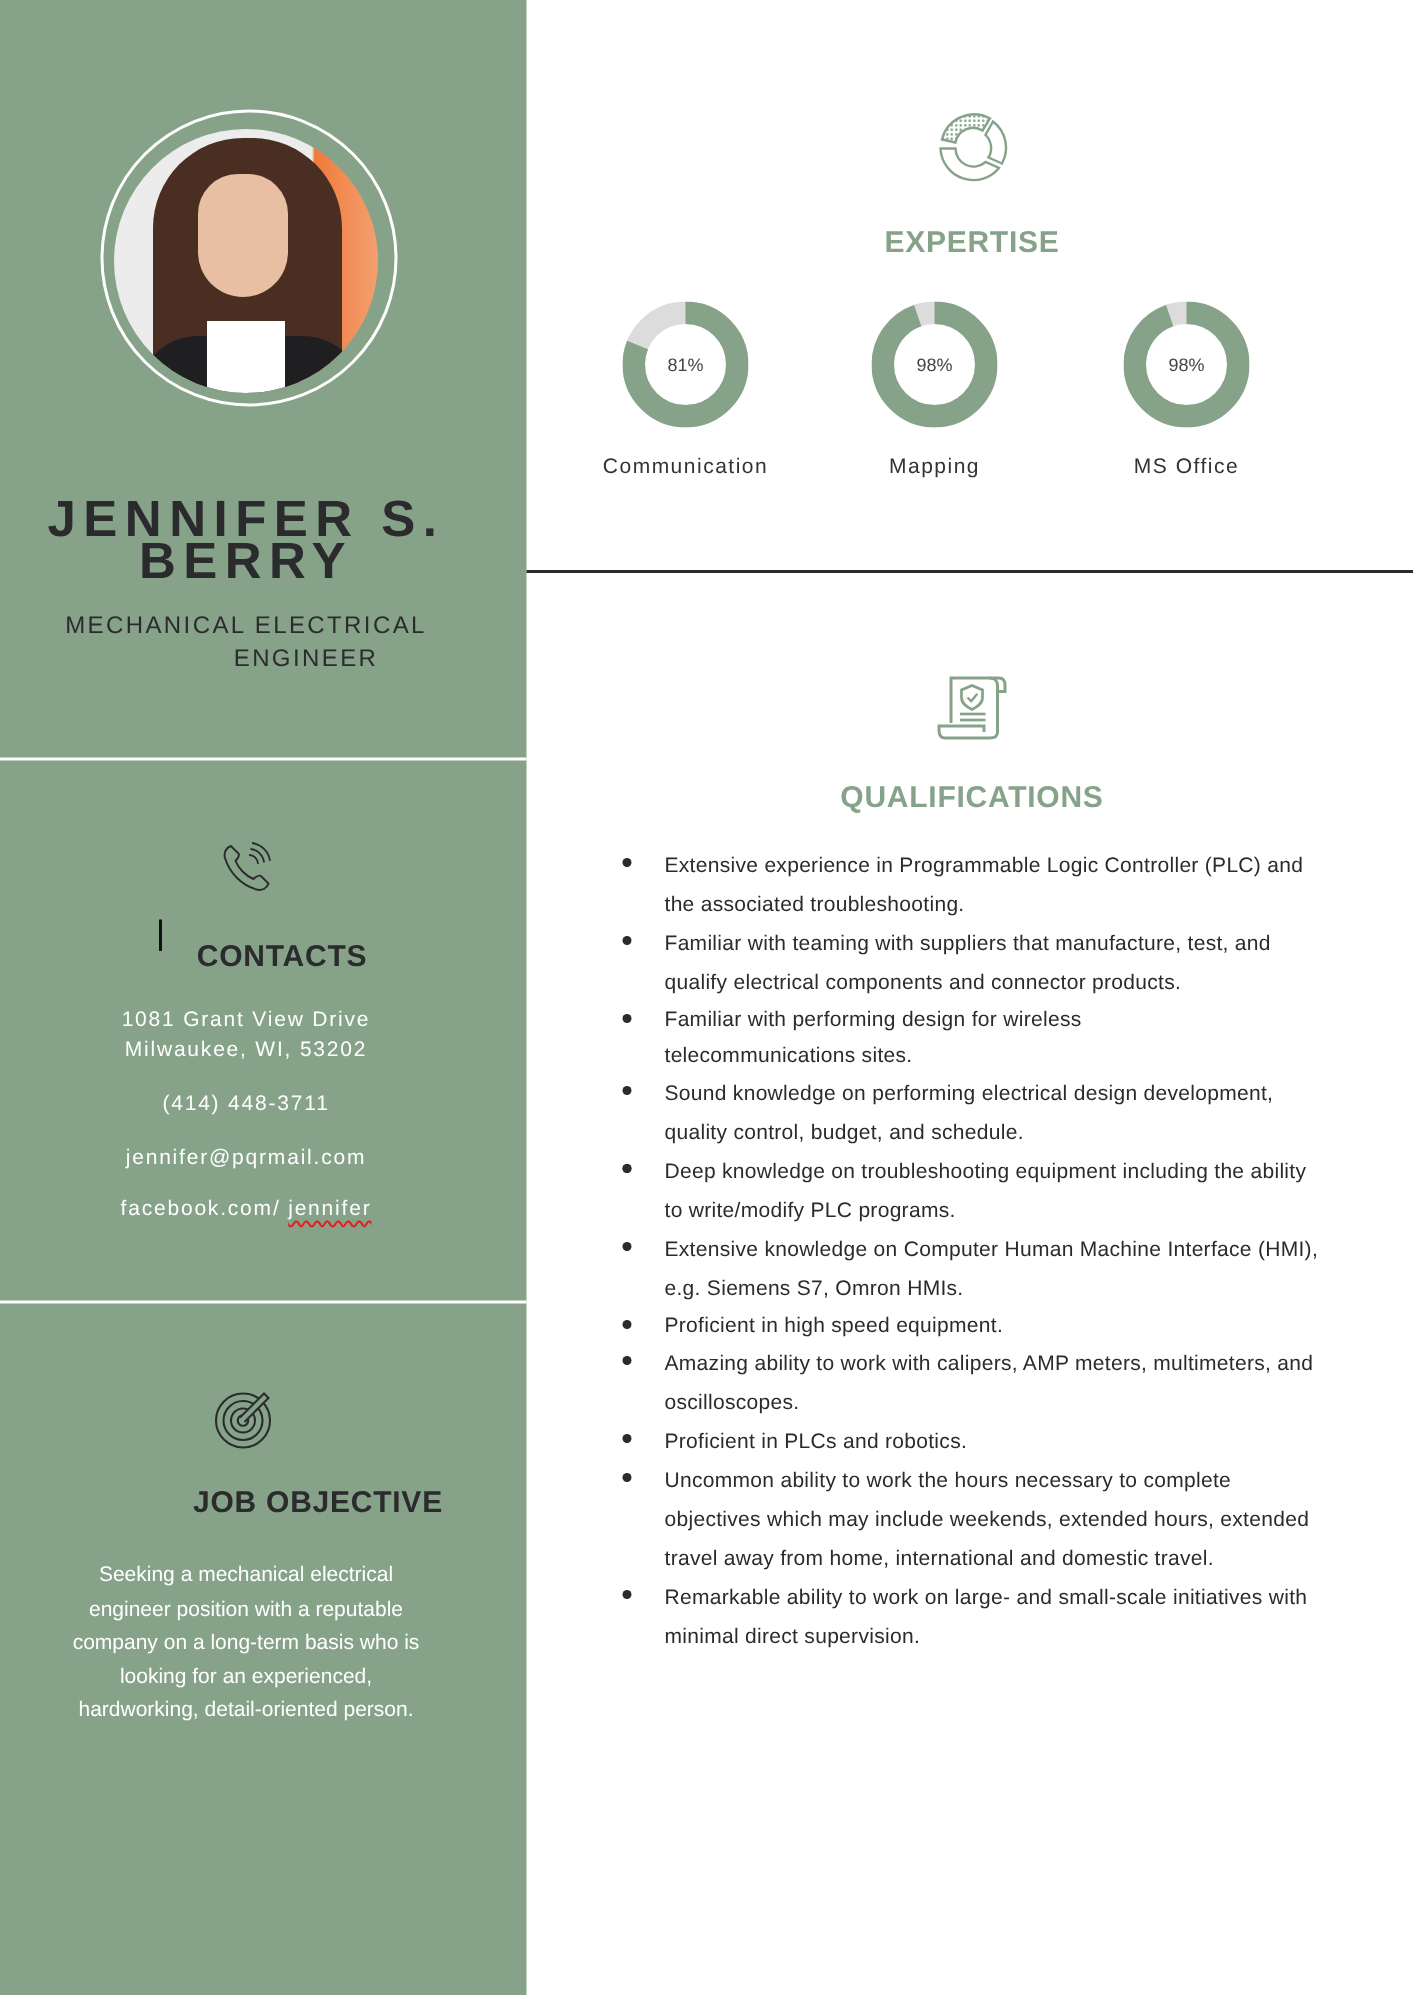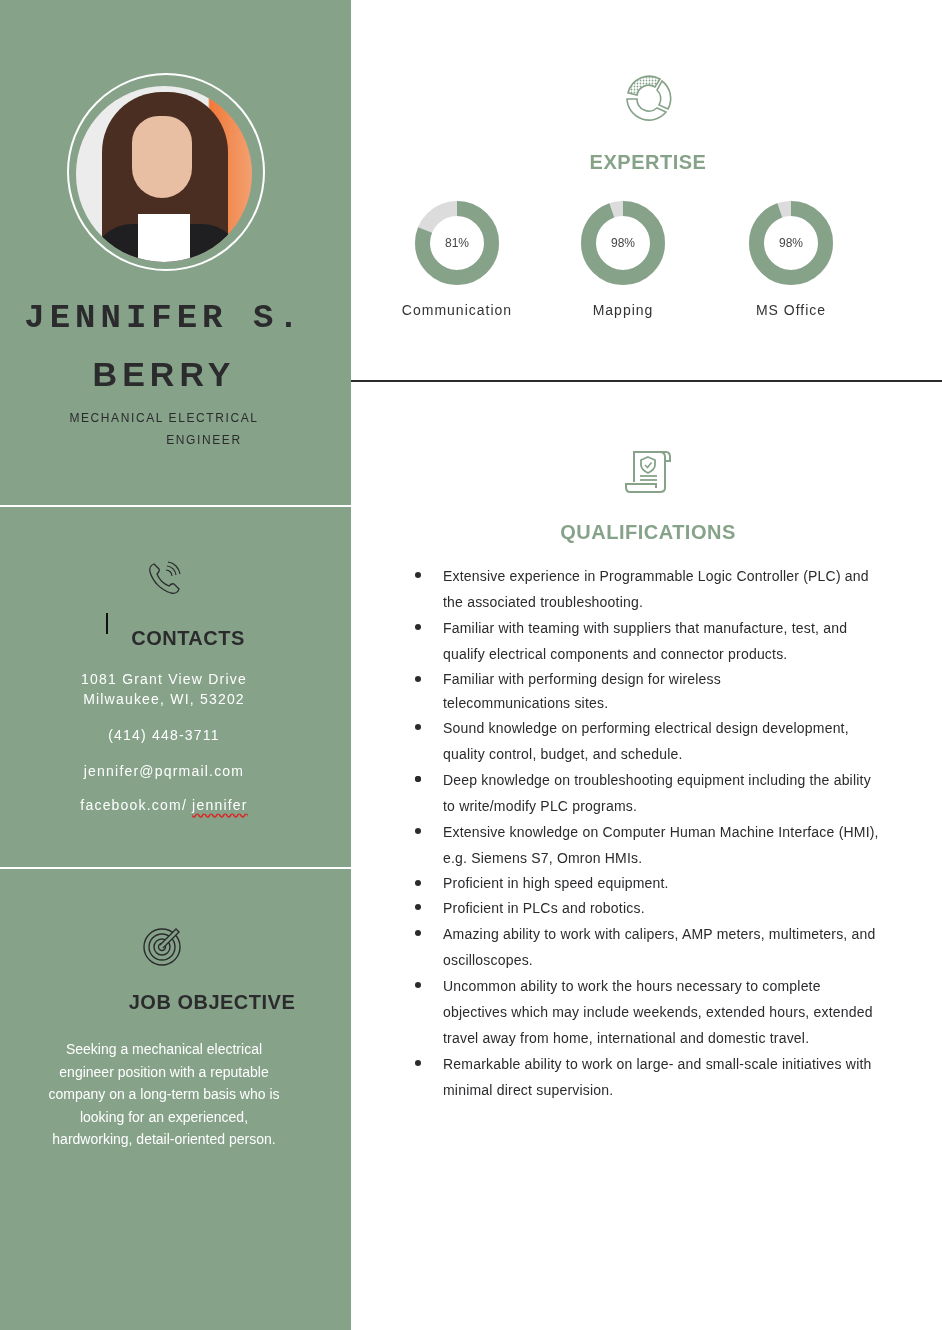--- a/index.html
+++ b/index.html
@@ -7,21 +7,21 @@
   .sidebar { position: absolute; left: 0; top: 0; width: 351px; height: 1330px; background: #86a38a; }
   .divider-white { position: absolute; left: 0; width: 351px; height: 2px; background: #ffffff; }
   .photo-ring { position: absolute; left: 67px; top: 73px; width: 194px; height: 194px; border: 2px solid #ffffff; border-radius: 50%; }
   .photo { position: absolute; left: 76px; top: 86px; width: 176px; height: 176px; border-radius: 50%; overflow: hidden;
     background: linear-gradient(90deg, #ececec 0%, #ececec 75%, #f07a3a 76%, #f3a070 100%); }
   .photo .hair { position: absolute; left: 26px; top: 6px; width: 126px; height: 170px; border-radius: 60px 60px 20px 20px; background: #4a2e22; }
   .photo .face { position: absolute; left: 56px; top: 30px; width: 60px; height: 82px; border-radius: 30px 30px 34px 34px; background: #e9bfa3; }
   .photo .blazer { position: absolute; left: 16px; top: 138px; width: 150px; height: 60px; background: #1f1f22; border-radius: 40px 40px 0 0; }
   .photo .shirt { position: absolute; left: 62px; top: 128px; width: 52px; height: 60px; background: #ffffff; }
   .name { position: absolute; left: 0; width: 328px; text-align: center; font-weight: bold; font-size: 34px; letter-spacing: 5px; color: #2b2b2e; line-height: 46px; }
-  .role { position: absolute; left: 0; width: 328px; text-align: center; font-size: 12px; letter-spacing: 1.6px; color: #2b2b2e; line-height: 22px; }
+  .role { position: absolute; left: 0; width: 328px; text-align: center; font-size: 16px; letter-spacing: 1.6px; color: #2b2b2e; line-height: 22px; }
   .side-heading { position: absolute; left: 0; width: 328px; text-align: center; font-weight: bold; font-size: 20px; color: #2b2b2e; letter-spacing: 0.5px; }
   .contact-line { position: absolute; left: 0; width: 328px; text-align: center; font-size: 14px; letter-spacing: 1.2px; color: #ffffff; line-height: 20px; }
   .squiggle { text-decoration: underline wavy #e02020; text-underline-offset: 3px; }
   .cursor { position: absolute; left: 106px; top: 613px; width: 2px; height: 21px; background: #111; }
   .objective { position: absolute; left: 38px; top: 1038px; width: 252px; text-align: center; font-size: 14px; color: #ffffff; line-height: 22.5px; }
   .main-heading { position: absolute; left: 351px; width: 594px; text-align: center; font-weight: bold; font-size: 20px; color: #86a38a; letter-spacing: 0.5px; }
   .hr-black { position: absolute; left: 351px; top: 380px; width: 591px; height: 2px; background: #2b2b2e; }
   .donut-wrap { position: absolute; top: 201px; width: 140px; text-align: center; }
   .donut { width: 84px; height: 84px; margin: 0 auto; position: relative; }
   .donut svg { display: block; }
@@ -39,21 +39,21 @@
 <div class="sidebar"></div>
 
 <div class="photo-ring"></div>
 <div class="photo">
   <div class="hair"></div>
     <div class="face"></div>
     <div class="blazer"></div>
     <div class="shirt"></div>
 </div>
 
-<div class="name" style="top:295px;font-family:Liberation Mono, monospace;">JENNIFER S.</div>
+<div class="name" style="top:323px;">JENNIFER S.</div>
 <div class="name" style="top:351px;">BERRY</div>
 <div class="role" style="top:407px;">MECHANICAL ELECTRICAL</div>
 <div class="role" style="top:429px;margin-left:40px;">ENGINEER</div>
 
 <div class="divider-white" style="top:505px;"></div>
 
 <svg class="icon" style="left:146px; top:560px;" width="38" height="38" viewBox="0 0 38 38">
   <path d="M8 4 C5 5 3 8 4 12 C7 22 15 30 25 33 C29 34 32 32 33 29 L28 24 C26 23 24 25 23 26 C18 24 13 19 11 14 C12 13 14 11 13 9 Z" fill="none" stroke="#2b2b2e" stroke-width="1.3"></path>
   <path d="M20 10 A6 6 0 0 1 26 16" fill="none" stroke="#2b2b2e" stroke-width="1.2"></path>
   <path d="M21 6 A10 10 0 0 1 30 15" fill="none" stroke="#2b2b2e" stroke-width="1.2"></path>
@@ -141,17 +141,17 @@
 
 <ul class="quals">
   <li><span class="bullet"></span><span>Extensive experience in Programmable Logic Controller (PLC) and the associated troubleshooting.</span></li>
   <li><span class="bullet"></span><span>Familiar with teaming with suppliers that manufacture, test, and qualify electrical components and connector products.</span></li>
   <li class="tight" style="padding-right:120px;"><span class="bullet"></span><span>Familiar with performing design for wireless telecommunications sites.</span></li>
   <li><span class="bullet"></span><span>Sound knowledge on performing electrical design development, quality control, budget, and schedule.</span></li>
   <li><span class="bullet"></span></li>
   <li><span class="bullet"></span><span>Deep knowledge on troubleshooting equipment including the ability to write/modify PLC programs.</span></li>
   <li><span class="bullet"></span><span>Extensive knowledge on Computer Human Machine Interface (HMI), e.g. Siemens S7, Omron HMIs.</span></li>
   <li class="tight"><span class="bullet"></span><span>Proficient in high speed equipment.</span></li>
+  <li><span class="bullet"></span><span>Amazing ability to work with calipers, AMP meters, multimeters, and oscilloscopes.</span></li>
   <li><span class="bullet"></span><span>Proficient in PLCs and robotics.</span></li>
-  <li><span class="bullet"></span><span>Amazing ability to work with calipers, AMP meters, multimeters, and oscilloscopes.</span></li>
   <li><span class="bullet"></span><span>Uncommon ability to work the hours necessary to complete objectives which may include weekends, extended hours, extended travel away from home, international and domestic travel.</span></li>
   <li><span class="bullet"></span><span>Remarkable ability to work on large- and small-scale initiatives with minimal direct supervision.</span></li>
 </ul>
 
 </body></html>

